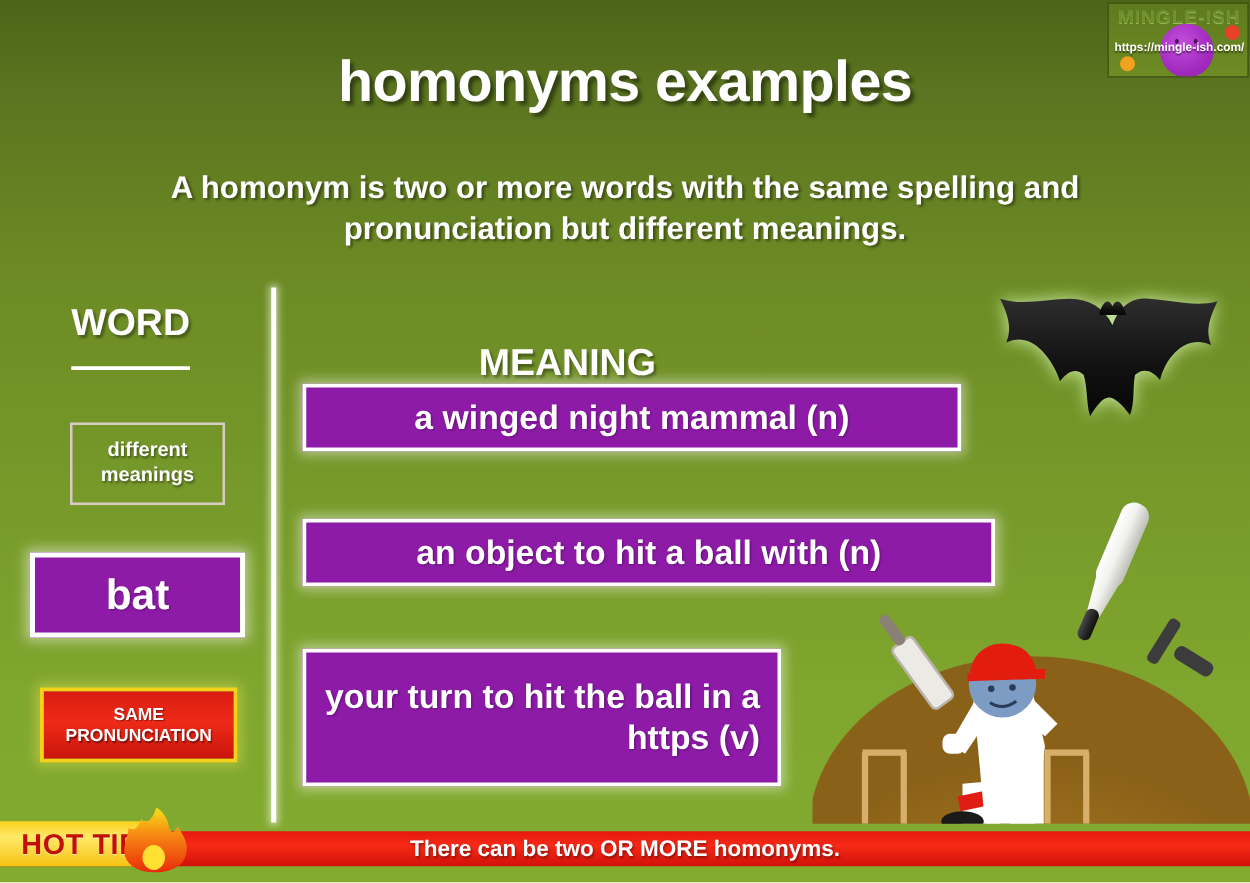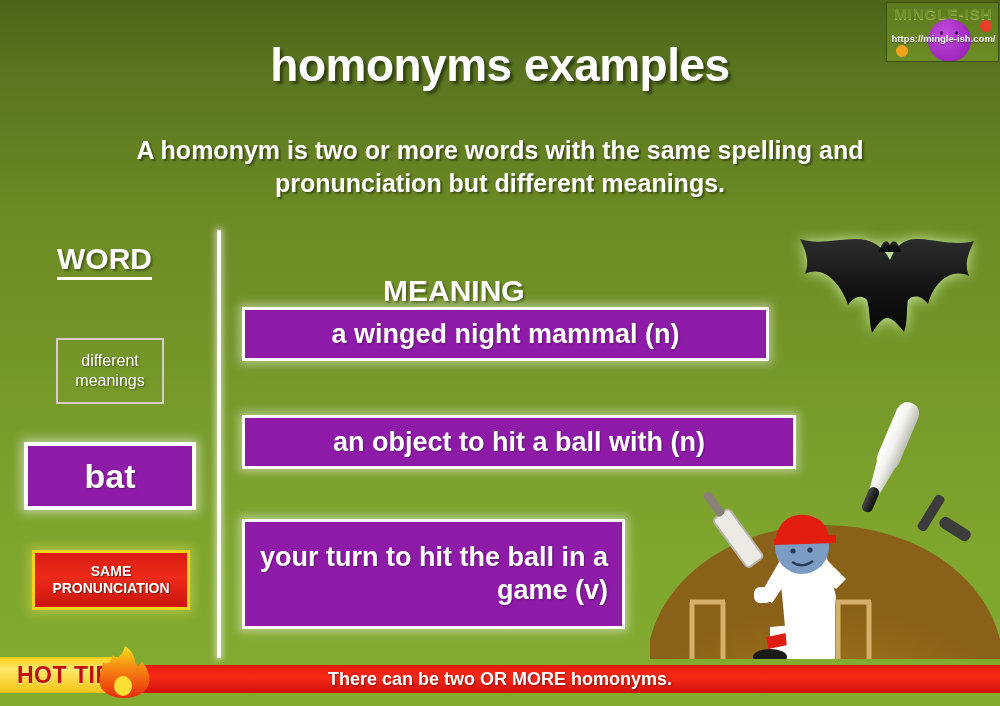--- a/index.html
+++ b/index.html
@@ -102,43 +102,43 @@
   }
 
   
   .col-head {
     position: absolute;
     font-size: 30px;
     font-weight: bold;
     color: #ffffff;
     text-shadow: 2px 2px 2px rgba(0,0,0,.35);
     border-bottom: 3px solid #ffffff;
-    padding-bottom: 1px;
+    padding-bottom: 17px;
   }
   #head-word   { top: 242px; left: 57px; }
   #head-meaning{ top: 242px; left: 383px; margin-top: 32px; }
 
   #divider {
     position: absolute;
     top: 230px; left: 217px;
     width: 4px; height: 428px;
     background: #ffffff;
     box-shadow: 0 0 6px 2px rgba(255,255,255,.55);
   }
 
   
   #different-meanings-box {
     position: absolute;
     top: 338px; left: 56px;
-    width: 108px; height: 66px;
+    width: 124px; height: 66px;
     border: 2px solid #d8cbc6;
     display: flex; align-items: center; justify-content: center;
     text-align: center;
     font-size: 16px;
-    font-weight: normal;
+    font-weight: bold;
     line-height: 1.25;
     color: #ffffff;
     text-shadow: 1px 1px 2px rgba(0,0,0,.45);
   }
 
   #word-box {
     position: absolute;
     top: 442px; left: 24px;
     width: 172px; height: 68px;
     background: #8e1ba8;
@@ -264,21 +264,21 @@
   <div class="col-head" id="head-word">WORD</div>
   <div class="col-head" id="head-meaning">MEANING</div>
   <div id="divider"></div>
 
   <div id="different-meanings-box">different meanings</div>
   <div id="same-pronunciation-box">SAME PRONUNCIATION</div>
   <div id="word-box">bat</div>
 
   <div class="meaning-box" id="meaning-box-0">a winged night mammal (n)</div>
   <div class="meaning-box" id="meaning-box-1">an object to hit a ball with (n)</div>
-  <div class="meaning-box" id="meaning-box-2">your turn to hit the ball in a game (v)</div>
+  <div class="meaning-box" id="meaning-box-2">your turn to hit the ball in a https (v)</div>
 
   <svg id="bat-animal" viewBox="0 0 205 125">
     <defs>
       <linearGradient id="batgrad" x1="0" y1="0" x2="0" y2="1">
         <stop offset="0%" stop-color="#2d2d2d"></stop>
         <stop offset="55%" stop-color="#121212"></stop>
         <stop offset="100%" stop-color="#070707"></stop>
       </linearGradient>
     </defs>
     <path fill="url(#batgrad)" d="

